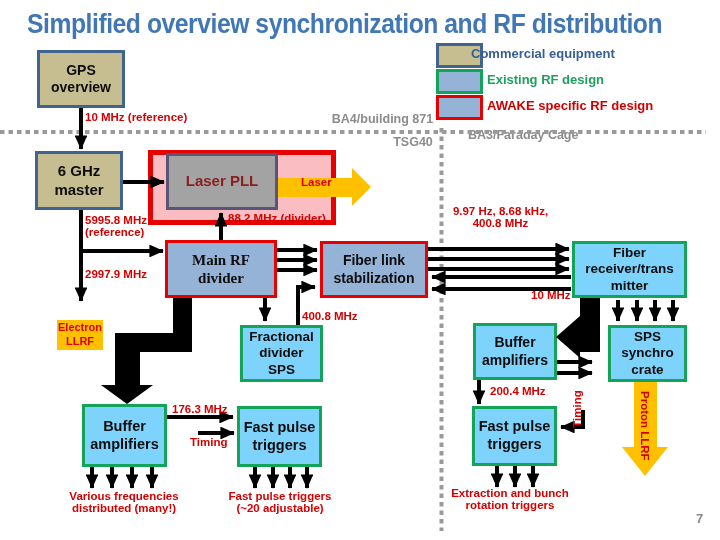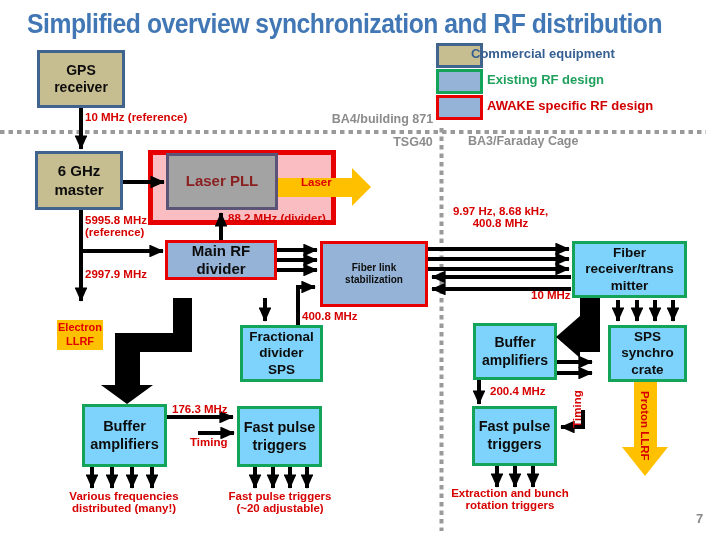--- a/index.html
+++ b/index.html
@@ -42,33 +42,33 @@
 
   <div class="legend-swatch" style="left:436px;top:43px;background:#C6BD90;border:3px solid #41648F;"></div>
   <div class="legend-label" style="left:471px;top:46px;color:#365F91;">Commercial equipment</div>
   <div class="legend-swatch" style="left:436px;top:69px;background:#95B3D7;border:3px solid #13A45A;"></div>
   <div class="legend-label" style="left:487px;top:72px;color:#1FA05C;">Existing RF design</div>
   <div class="legend-swatch" style="left:436px;top:95px;background:#95B3D7;border:3px solid #E60000;"></div>
   <div class="legend-label" style="left:487px;top:98px;color:#D10000;">AWAKE specific RF design</div>
 
   <div class="gray right" style="left:330px;top:112px;width:105px;">BA4/building 871</div>
   <div class="gray right" style="left:391px;top:135px;width:44px;">TSG40</div>
-  <div class="gray" style="left:452px;top:134px;padding-left:16px;">BA3/Faraday Cage</div>
+  <div class="gray" style="left:452px;top:128px;padding-left:16px;">BA3/Faraday Cage</div>
 
   <div class="box commercial" style="left:37px;top:50px;width:88px;height:58px;font-size:14px;">GPS
-receiver</div>
+overview</div>
   <div class="box commercial" style="left:35px;top:151px;width:88px;height:59px;">6 GHz
 master</div>
 
   <div class="box laser-region" style="left:148px;top:150px;width:188px;height:75px;"></div>
   <div class="box laser-pll" style="left:166px;top:153px;width:112px;height:57px;">Laser PLL</div>
 
-  <div class="box awake" style="left:165px;top:240px;width:112px;height:40px;">Main RF
+  <div class="box awake" style="left:165px;top:240px;width:112px;height:58px;font-family:Liberation Serif, serif;">Main RF
 divider</div>
-  <div class="box awake" style="left:320px;top:241px;width:108px;height:66px;font-size:10px;">Fiber link
+  <div class="box awake" style="left:320px;top:241px;width:108px;height:57px;font-size:14px;">Fiber link
 stabilization</div>
   <div class="box existing" style="left:572px;top:241px;width:115px;height:57px;font-size:13.5px;">Fiber
 receiver/trans
 mitter</div>
   <div class="box existing" style="left:240px;top:325px;width:83px;height:57px;font-size:13.5px;">Fractional
 divider
 SPS</div>
   <div class="box existing" style="left:473px;top:323px;width:84px;height:57px;">Buffer
 amplifiers</div>
   <div class="box existing" style="left:608px;top:325px;width:79px;height:57px;font-size:13.5px;">SPS

